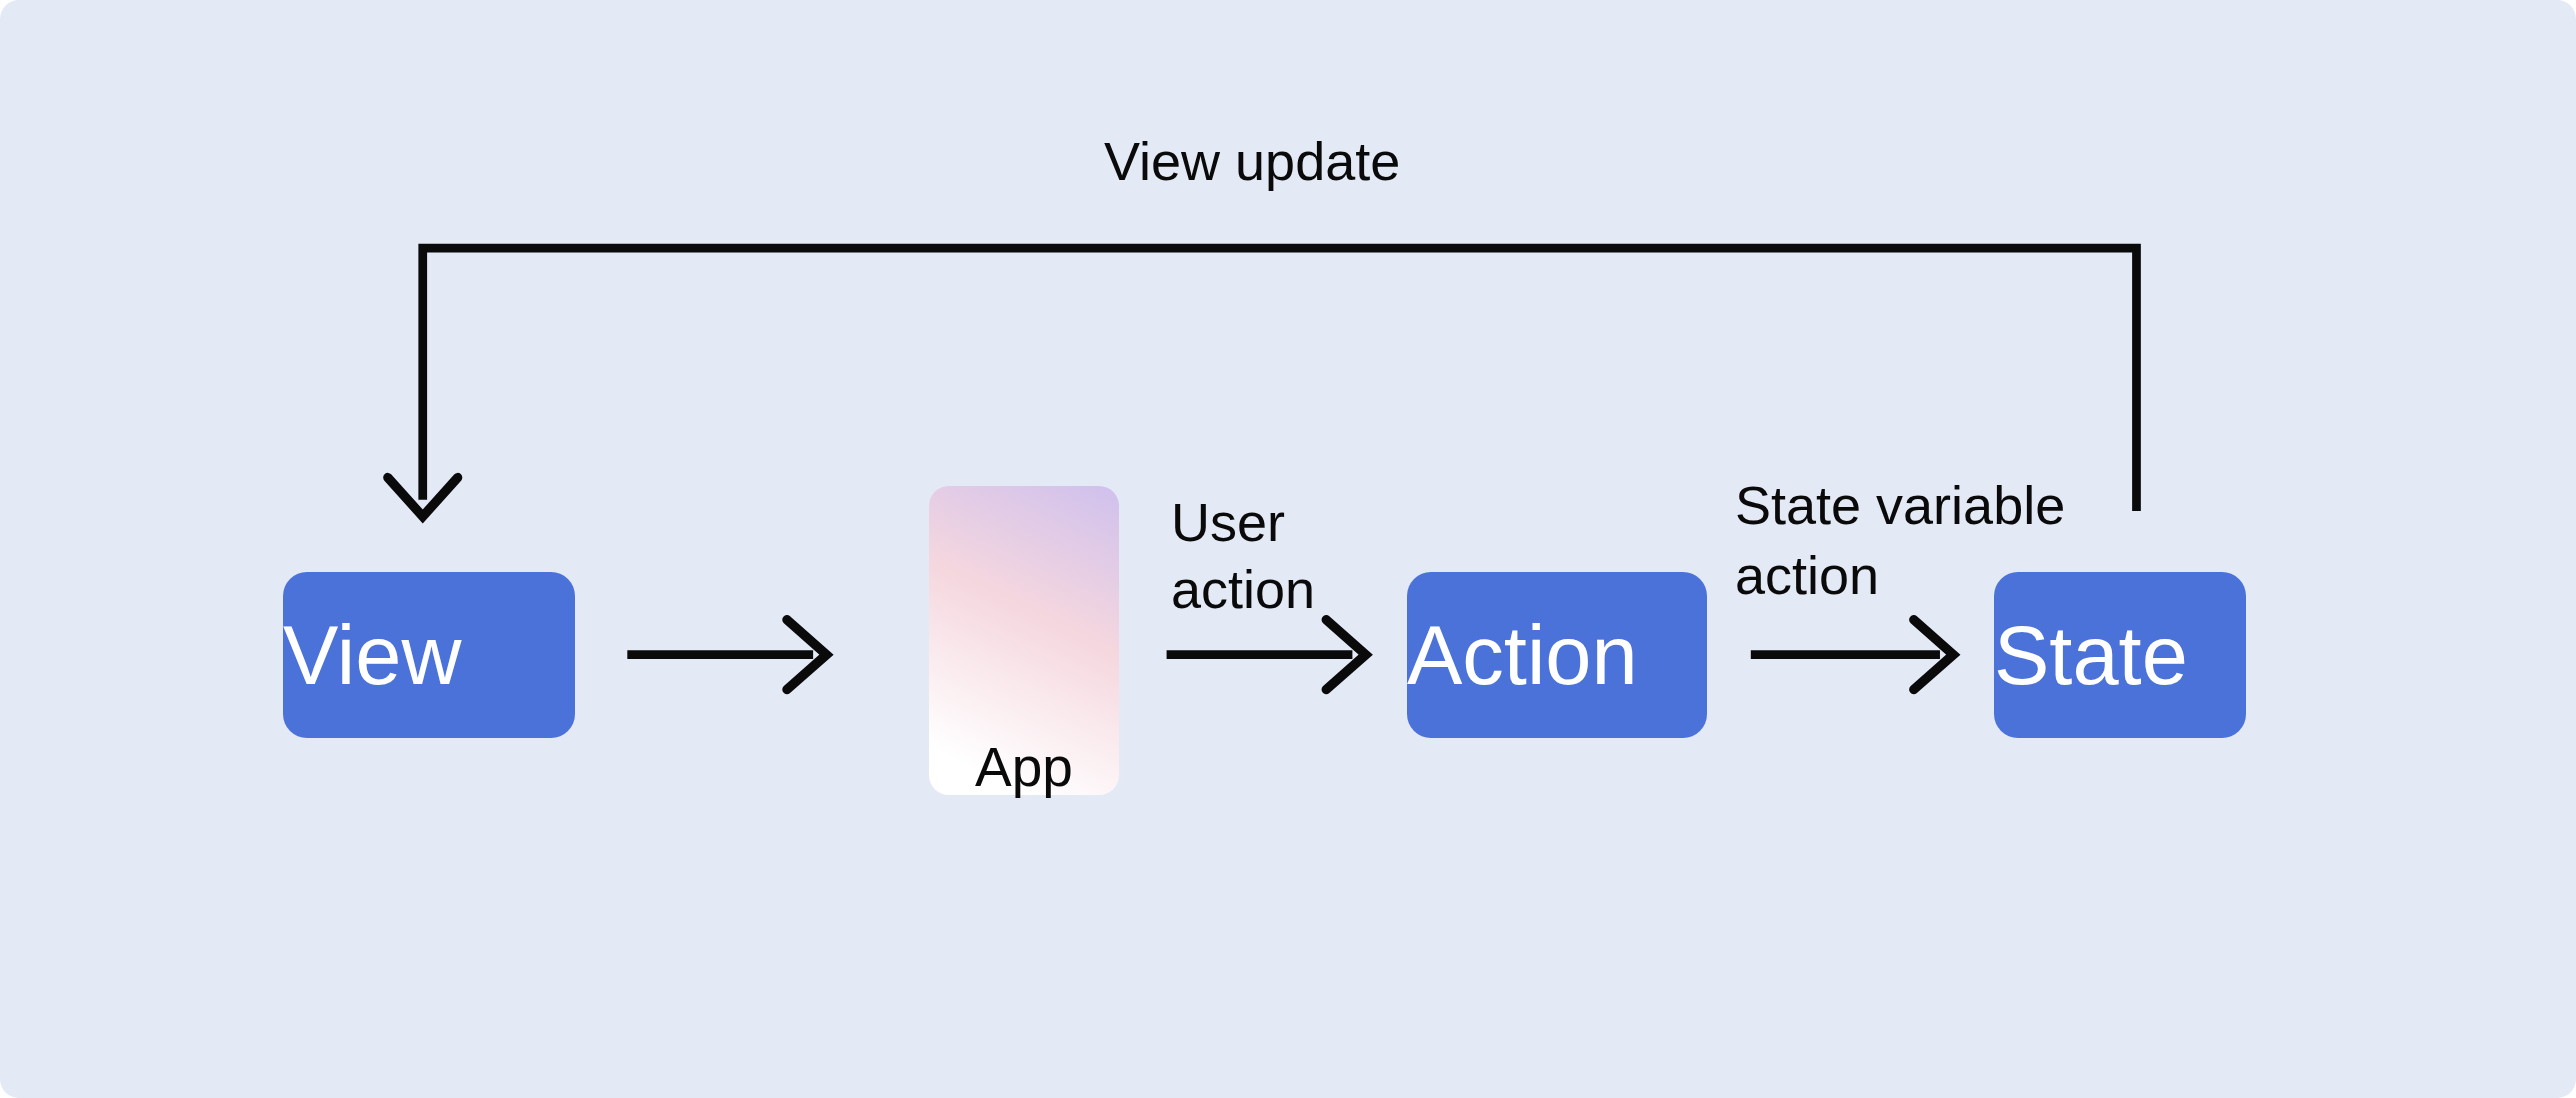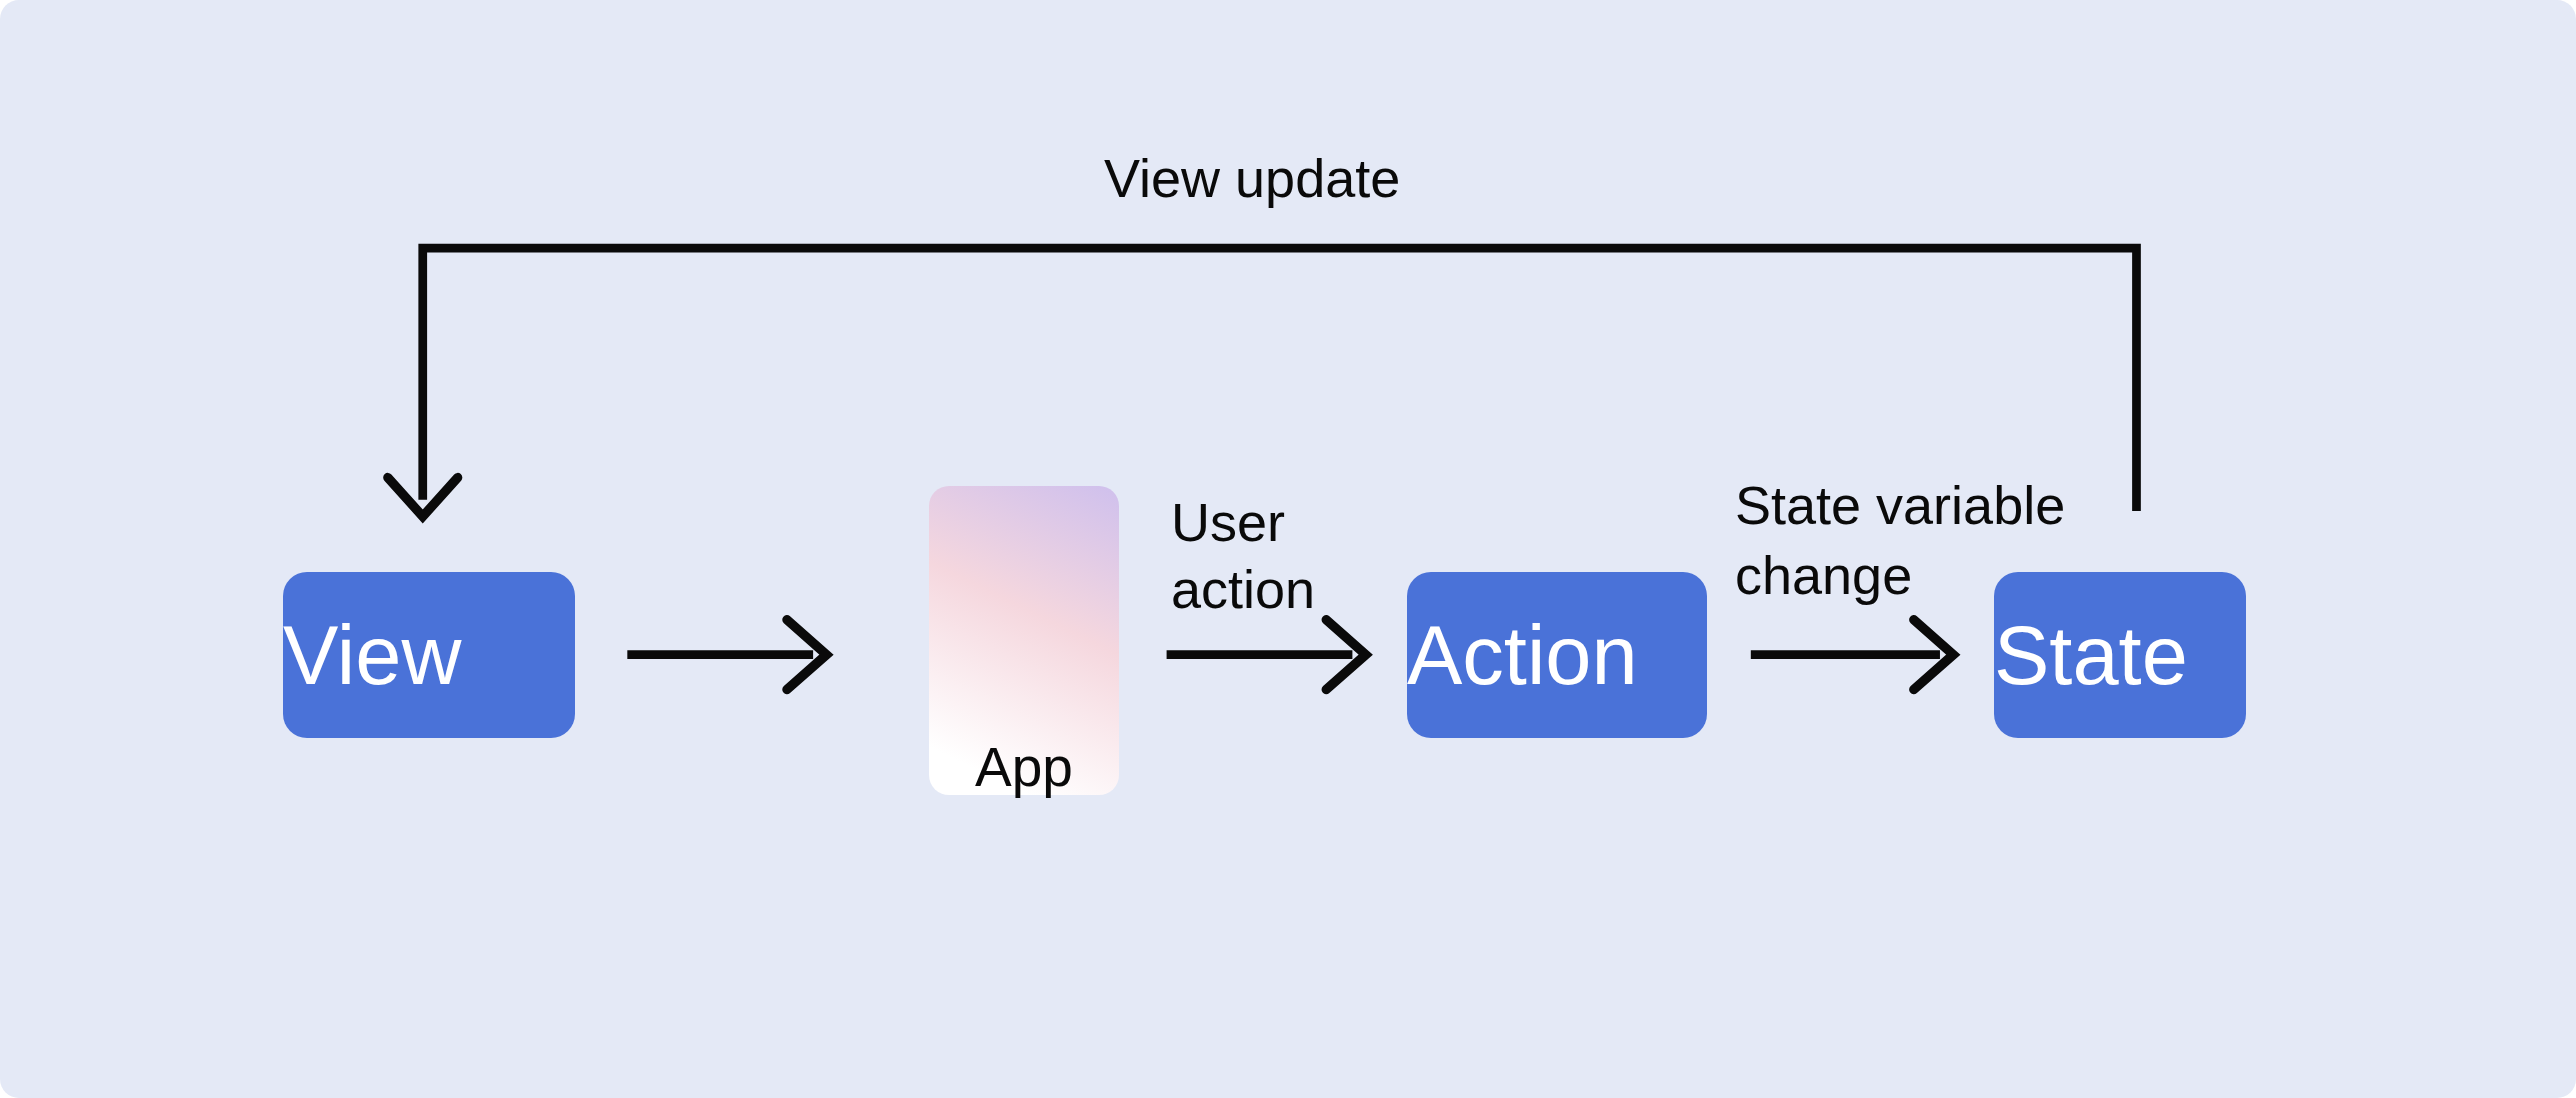--- a/index.html
+++ b/index.html
@@ -69,21 +69,21 @@
     font-size: 55px;
     line-height: 1;
   }
   .edge-label {
     position: absolute;
     color: var(--ink, #0a0a0a);
     font-size: 54px;
     line-height: 67px;
     white-space: pre-line;
   }
-  .label-view-update    { left: 1104px; top: 145px; text-align: center; }
+  .label-view-update    { left: 1104px; top: 128px; text-align: center; }
   .label-render         { left: 629px;  top: 521px; }
   .label-user-action    { left: 1171px; top: 482px; margin-top: 7px; }
   .label-state-variable { left: 1735px; top: 470px; line-height: 70px; }
 </style>
 </head>
 <body>
 
 <div class="canvas">
 
   <svg class="edges" viewBox="0 0 3840 1637">
@@ -101,21 +101,21 @@
     <polyline class="edge-head" points="2853,924 2912,976 2853,1028"></polyline>
   </svg>
 
   <div class="edge-label label-view-update">View update</div>
 
 
   <div class="edge-label label-user-action">User
 action</div>
 
   <div class="edge-label label-state-variable">State variable
-change</div>
+action</div>
 
   <div class="node node-view">
     <span>View</span>
   </div>
 
   <div class="node-app">
     <span>App</span>
   </div>
 
   <div class="node node-action">

